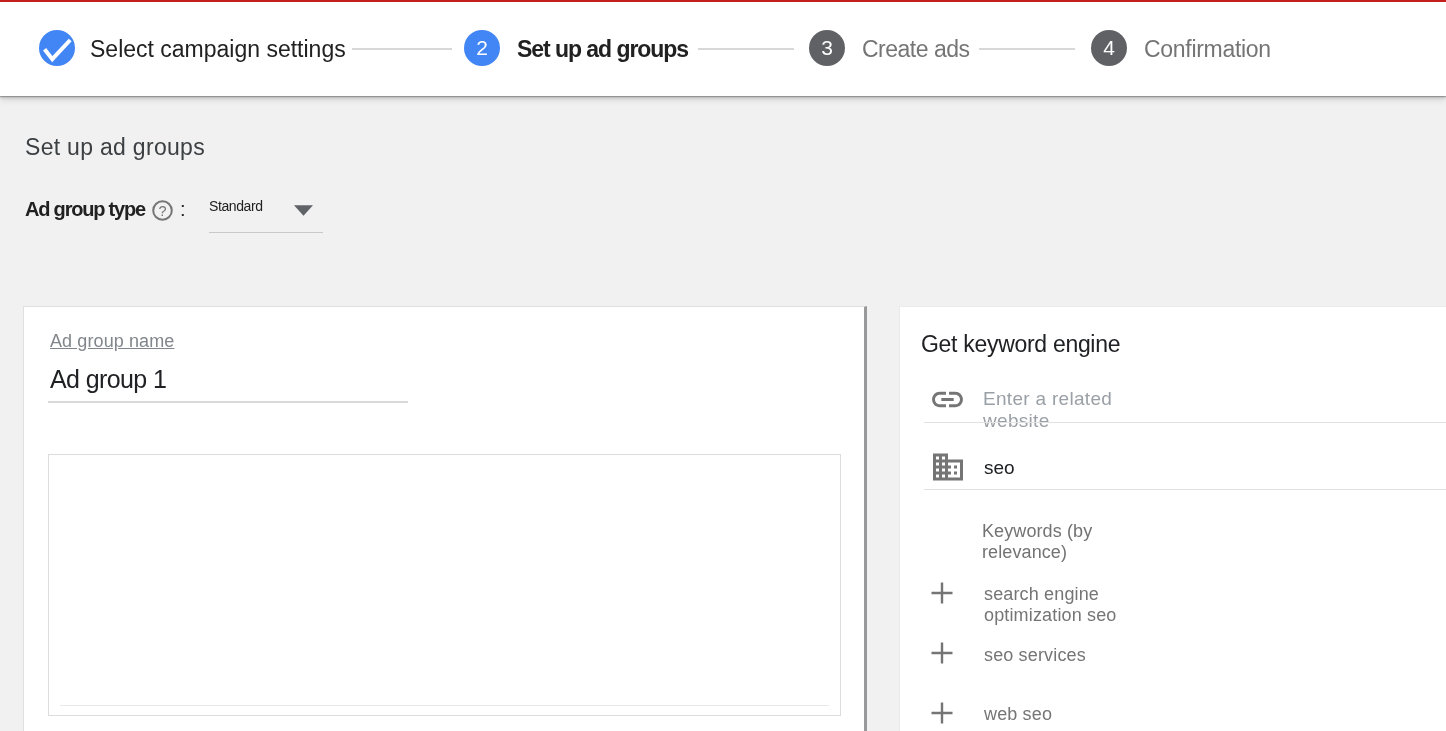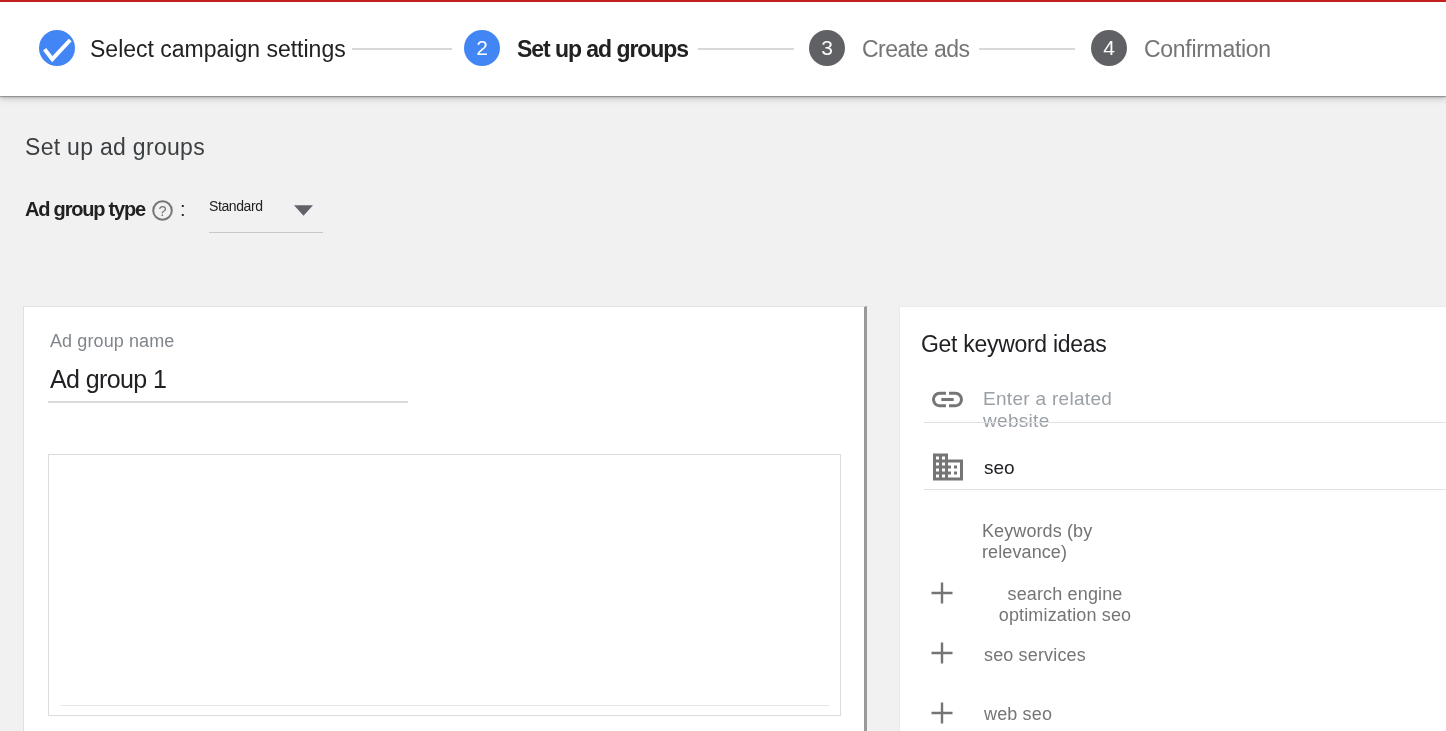--- a/index.html
+++ b/index.html
@@ -21,36 +21,36 @@
 .steptxt.dim { color:#757575; }
 .conn { position:absolute; top:48px; height:2px; background:#d8d8d8; }
 
 
 #h1 { left:25px; top:134px; font-size:23px; letter-spacing:0.3px; color:#3c4043; }
 #para { left:25px; top:259px; font-size:18px; letter-spacing:0.6px; color:#3c4043; white-space:nowrap; }
 
 
 #lcard { left:23px; top:306px; width:844px; height:500px; background:#fff;
   border:1px solid #e0e0e0; border-right:3px solid #98999b; }
-#agname { left:50px; top:331px; font-size:18px; color:#80868b; letter-spacing:0.1px; }
+#agname { left:50px; top:331px; font-size:18px; color:#80868b; letter-spacing:0.1px;text-decoration:underline; }
 #agval { left:50px; top:365px; font-size:25px; color:#202124; letter-spacing:-0.6px; }
 #inpline { left:48px; top:401px; width:360px; height:2px; background:#d9d9d9; }
 #tarea { left:48px; top:454px; width:793px; height:262px; background:#fff; border:1px solid #dcdcdc; }
 #tlines { left:62px; top:465px; font-size:18px; line-height:24px; color:#202124; letter-spacing:-0.2px; }
 #tahr { left:60px; top:705px; width:769px; height:1px; background:#e8e8e8; }
 .sq { text-decoration:underline solid #202124 1.3px; text-underline-offset:2px; }
 .sq > span { text-decoration:underline wavy #e8261d 1.2px; text-underline-offset:4.5px; }
 
 
 #rpanel { left:899px; top:306px; width:547px; height:425px; background:#fff; border-left:1px solid #ebebeb; border-top:1px solid #ebebeb; }
 #gki { left:921px; top:331px; font-size:23px; letter-spacing:-0.3px; color:#202124; }
 .rline { position:absolute; height:1px; background:#e2e2e2; }
 .ph { position:absolute; font-size:19px; letter-spacing:0.3px; color:#9aa0a6; }
 .dark { color:#202124; }
-.kw { position:absolute; font-size:18px; letter-spacing:0.15px; color:#757575;text-align:center; }
+.kw { position:absolute; font-size:18px; letter-spacing:0.15px; color:#757575; }
 </style>
 </head>
 <body>
 <div id="page">
   <div id="redbar" class="abs"></div>
   <div id="header" class="abs"></div>
 
   <div class="circ blue abs" style="left:39px;">
     <svg width="36" height="36" viewBox="0 0 36 36" style="position:absolute;left:0;top:0;">
       <path d="M5.6 19.3 L13.3 29.2 L31.2 10.0" stroke="#fff" stroke-width="4" fill="none"></path>
@@ -83,21 +83,21 @@
 
 
   <div id="lcard" class="abs"></div>
   <div id="agname" class="abs">Ad group name</div>
   <div id="agval" class="abs">Ad group 1</div>
   <div id="inpline" class="abs"></div>
   <div id="tarea" class="abs"></div>
   <div id="tahr" class="abs"></div>
 
   <div id="rpanel" class="abs"></div>
-  <div id="gki" class="abs">Get keyword ideas</div>
+  <div id="gki" class="abs">Get keyword engine</div>
 
   <svg class="abs" style="left:929px; top:381px;" width="37" height="37" viewBox="0 0 24 24" fill="#757575">
     <path d="M3.9 12c0-1.71 1.39-3.1 3.1-3.1h4V7H7c-2.76 0-5 2.24-5 5s2.24 5 5 5h4v-1.9H7c-1.71 0-3.1-1.39-3.1-3.1zM8 13h8v-2H8v2zm9-6h-4v1.9h4c1.71 0 3.1 1.39 3.1 3.1s-1.39 3.1-3.1 3.1h-4V17h4c2.76 0 5-2.24 5-5s-2.24-5-5-5z"></path>
   </svg>
   <div class="ph" style="left:983px; top:388px;">Enter a related website</div>
   <div class="rline" style="left:924px; top:422px; width:522px;"></div>
 
   <svg class="abs" style="left:930px; top:449px;" width="36" height="36" viewBox="0 0 24 24" fill="#757575">
     <path d="M12 7V3H2v18h20V7H12zM6 19H4v-2h2v2zm0-4H4v-2h2v2zm0-4H4V9h2v2zm0-4H4V5h2v2zm4 12H8v-2h2v2zm0-4H8v-2h2v2zm0-4H8V9h2v2zm0-4H8V5h2v2zm10 12h-8v-2h2v-2h-2v-2h2v-2h-2V9h8v10zm-2-8h-2v2h2v-2zm0 4h-2v2h2v-2z"></path>
   </svg>

